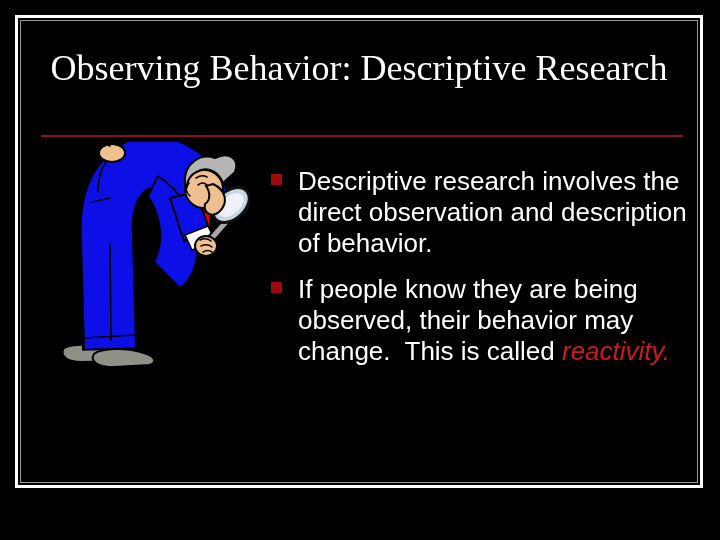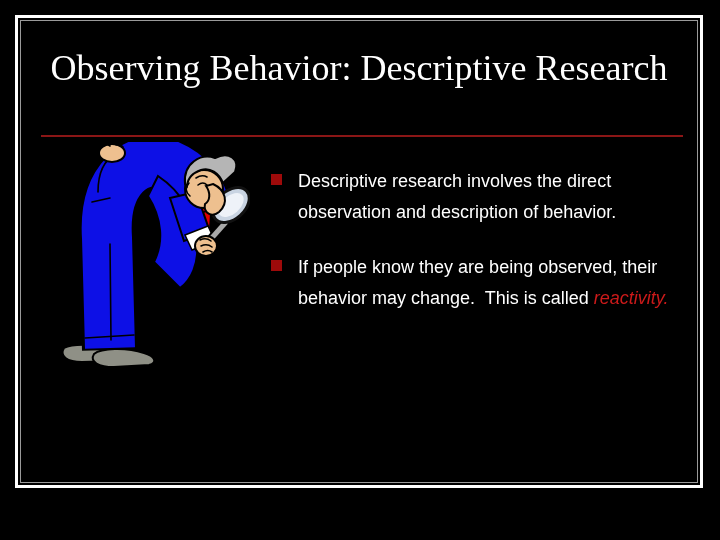--- a/index.html
+++ b/index.html
@@ -64,32 +64,32 @@
   .bullets {
     position: absolute;
     left: 252px;
     top: 148px;
     width: 420px;
   }
   .bullet-item {
     position: relative;
     padding-left: 28px;
   }
-  .bullet-item + .bullet-item { margin-top: 24px; }
+  .bullet-item + .bullet-item { margin-top: 15px; }
   .marker {
     position: absolute;
     left: 1px;
     top: 8px;
     width: 11px;
     height: 11px;
     background: var(--bullet-marker, #9e0a0a);
   }
   .bullet-text {
     margin: 0;
-    font-size: 18px;
+    font-size: 26px;
     line-height: 31px;
     color: var(--body-text, #fff);
     white-space: pre-wrap;
   }
   .hl {
     color: var(--highlight-text, #cc1a1a);
     font-style: italic;
   }
   
   .c-suit   { fill: var(--suit-blue, #0d10e6); stroke: #000; stroke-width: 2; }

